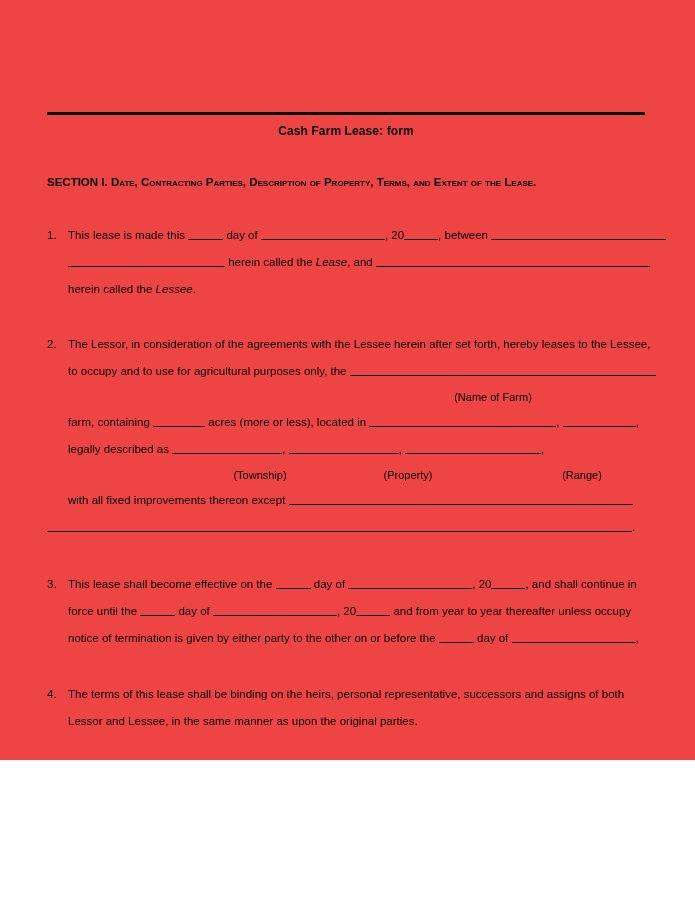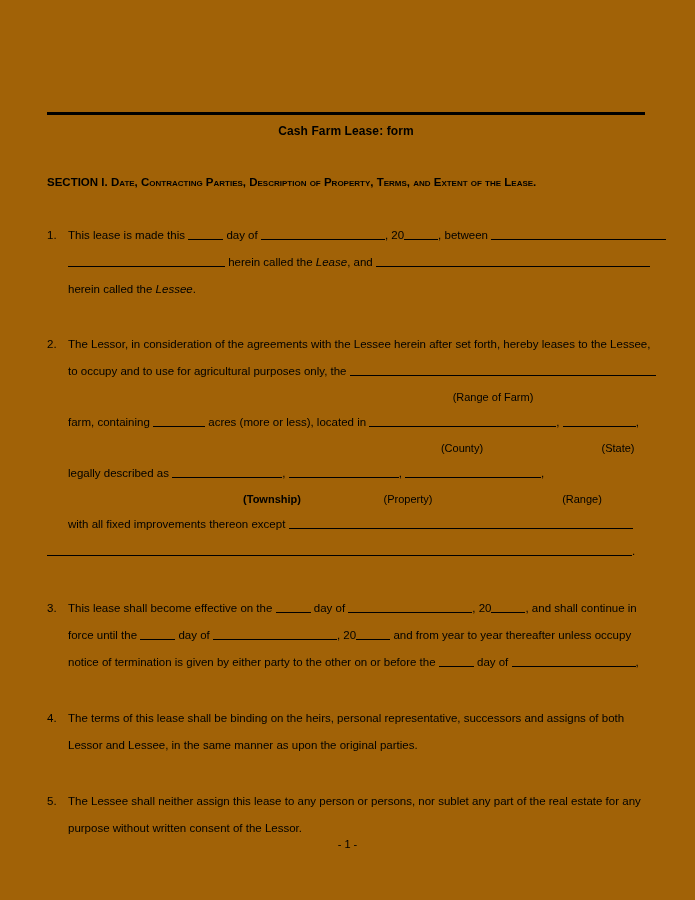--- a/index.html
+++ b/index.html
@@ -12,22 +12,22 @@
     height: 900px;
     position: relative;
     font-family: "Liberation Sans", sans-serif;
     color: #000000;
     -webkit-font-smoothing: antialiased;
   }
   .page {
     position: absolute;
     left: 0; top: 0;
     width: 695px;
-    height: 900px;
-    background: #a16207;
+    height: 760px;
+    background: #ef4444;
     overflow: hidden;
   }
   .content {
     position: absolute;
     left: 47px;
     top: 0;
     width: 598px;
   }
 
   
@@ -176,41 +176,37 @@
     </div>
 
     <div class="clause clause-2">
       <span class="num">2.</span>
       <div class="line">The Lessor, in consideration of the agreements with the Lessee herein after set forth, hereby leases to the Lessee,</div>
       <div class="line">
         <span>to occupy and to use for agricultural purposes only, the</span>
         <span class="blank b-farm"></span>
       </div>
       <div class="captions">
-        <span style="left:425px;">(Range of Farm)</span>
+        <span style="left:425px;">(Name of Farm)</span>
       </div>
       <div class="line">
         <span>farm, containing</span>
         <span class="blank b-acres"></span>
         <span>acres (more or less), located in</span>
         <span class="blank b-county"></span><span>,</span>
         <span class="blank b-state"></span><span>,</span>
       </div>
-      <div class="captions">
-        <span style="left:394px;">(County)</span>
-        <span style="left:550px;">(State)</span>
-      </div>
       <div class="line">
         <span>legally described as</span>
         <span class="blank b-town"></span><span>,</span>
         <span class="blank b-sect"></span><span>,</span>
         <span class="blank b-range"></span><span>,</span>
       </div>
       <div class="captions">
-        <span style="left:204px;font-weight:bold;">(Township)</span>
+        <span style="left:192px;">(Township)</span>
         <span style="left:340px;">(Property)</span>
         <span style="left:514px;">(Range)</span>
       </div>
       <div class="line">
         <span>with all fixed improvements thereon except</span>
         <span class="blank b-improv"></span>
       </div>
       <div class="line" style="margin-left:-21px;">
         <span class="blank b-full"></span><span>.</span>
       </div>

